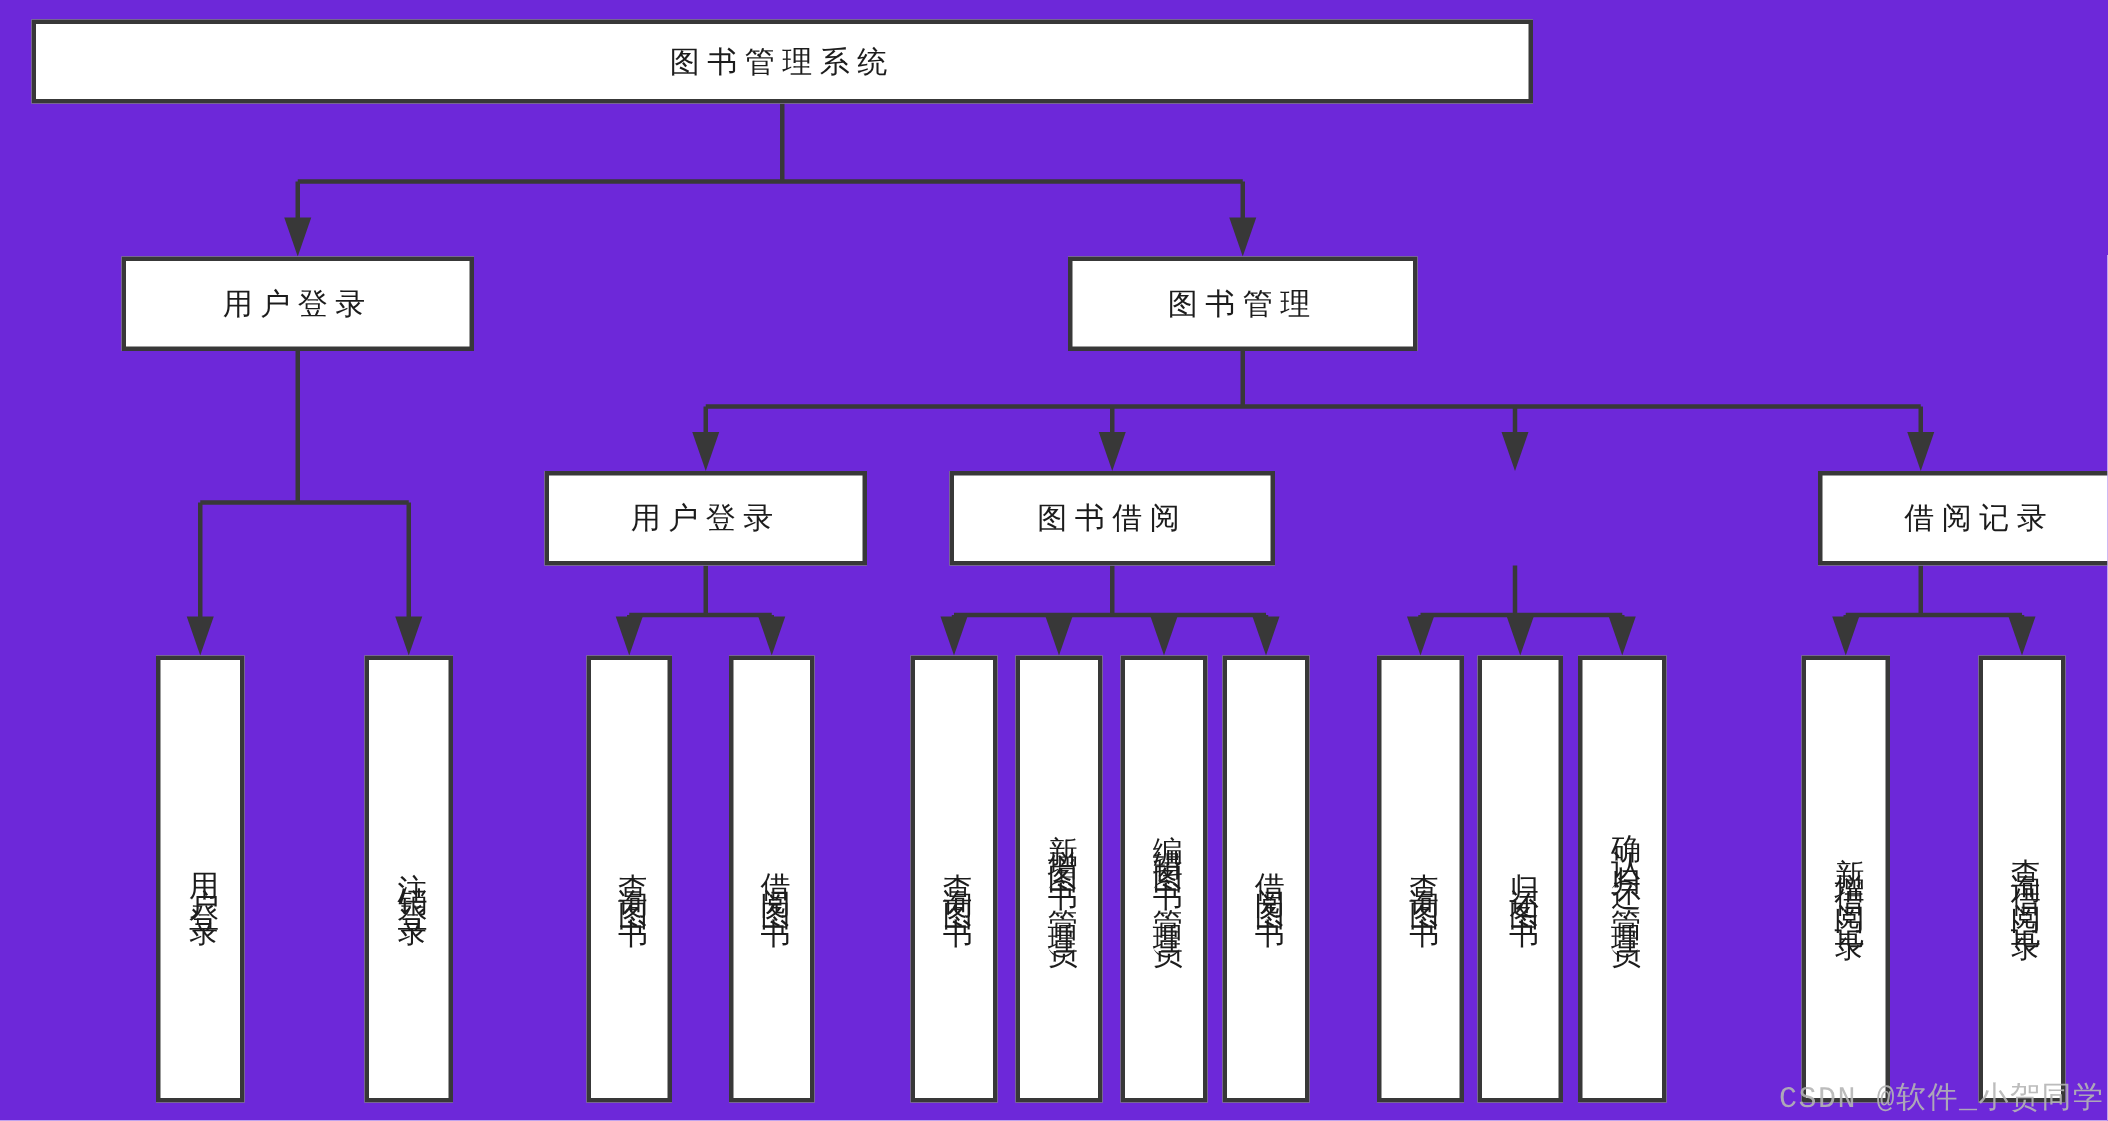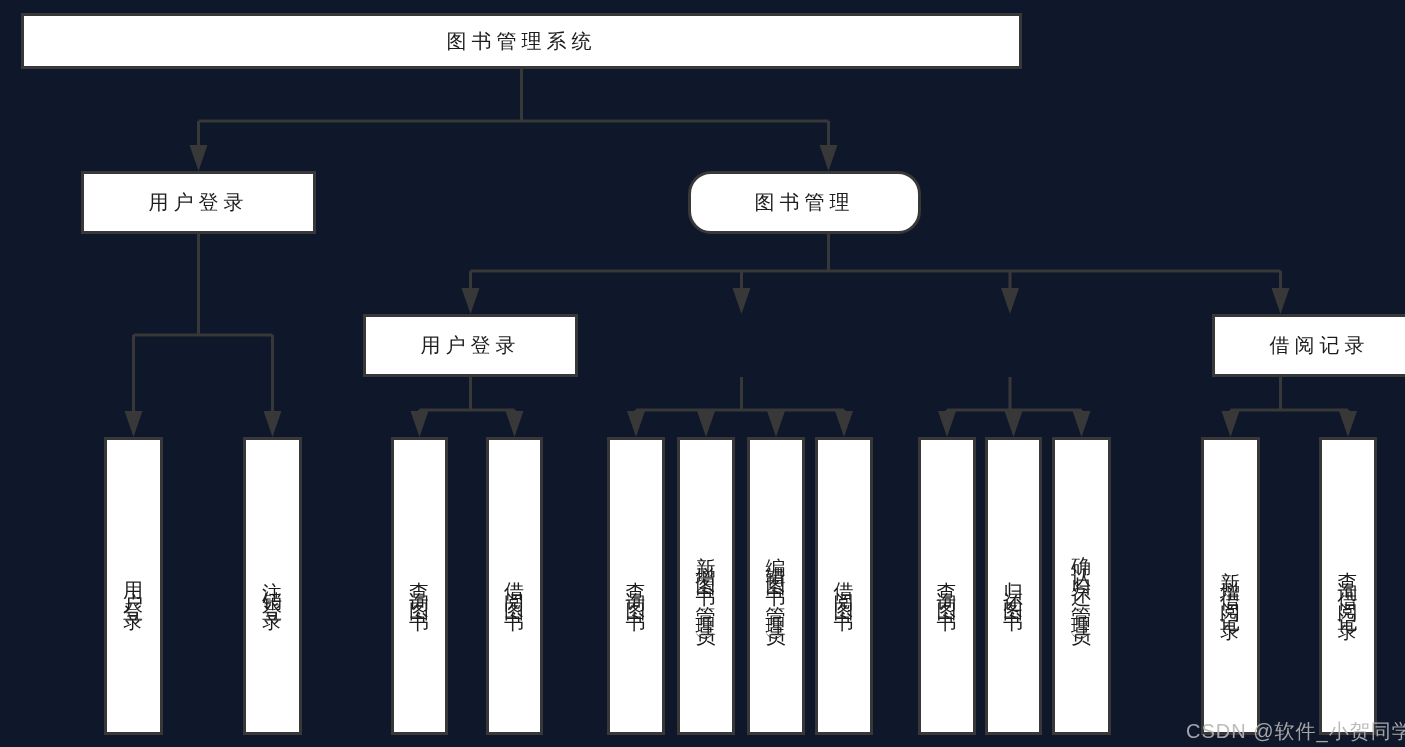--- a/index.html
+++ b/index.html
@@ -1,37 +1,37 @@
 <!DOCTYPE html>
 <html><head>
 <meta charset="utf-8">
 <style>
   * { margin:0; padding:0; box-sizing:border-box; }
   html,body { background:#ffffff; }
   .canvas {
     position:relative; width:1405px; height:747px;
-    background:#0f172a; overflow:hidden;
-    font-family:Liberation Sans, sans-serif;
+    background:#6d28d9; overflow:hidden;
+    font-family:Liberation Mono, monospace;
   }
   .wires { position:absolute; left:0; top:0; width:1405px; height:747px; }
   .box {
     position:absolute; background:#ffffff;
     border:3px solid #383838; color:#1c1c1c;
     display:flex; align-items:center; justify-content:center;
   }
   .h .t { font-size:20px; letter-spacing:5px; white-space:nowrap; }
   .v .t {
     writing-mode:vertical-rl; text-orientation:mixed;
     font-size:20px; letter-spacing:10px; line-height:1.1; white-space:nowrap;
   }
   
   .n-root { left:21px;  top:13px;  width:1001px; height:56px; }
   
   .n-login { left:81px;  top:171px; width:235px; height:63px; }
-  .n-mgmt  { left:688px; top:171px; width:233px; height:63px;border-radius:23px; }
+  .n-mgmt  { left:712px; top:171px; width:233px; height:63px; }
   
   .n-rec { left:363px;  top:314px; width:215px; height:63px; }
   .n-bor { left:633px;  top:314px; width:217px; height:63px; }
   .n-cur { left:903px;  top:314px; width:214px; height:63px; }
   .n-log { left:1212px; top:314px; width:215px; height:63px; }
   
   .leaf { top:437px; height:298px; }
   .l-u1 { left:104px;  width:59px; }
   .l-u2 { left:243px;  width:59px; }
   .l-n1 { left:391px;  width:57px; }
@@ -101,20 +101,23 @@
   <div class="box h n-login">
     <span class="t">用户登录</span>
   </div>
   <div class="box h n-mgmt">
     <span class="t">图书管理</span>
   </div>
 
   <div class="box h n-rec">
     <span class="t">用户登录</span>
   </div>
+  <div class="box h n-bor">
+    <span class="t">图书借阅</span>
+  </div>
   <div class="box h n-log">
     <span class="t">借阅记录</span>
   </div>
 
   <div class="box v leaf l-u1">
     <span class="t">用户登录</span>
   </div>
   <div class="box v leaf l-u2">
     <span class="t">注销登录</span>
   </div>

